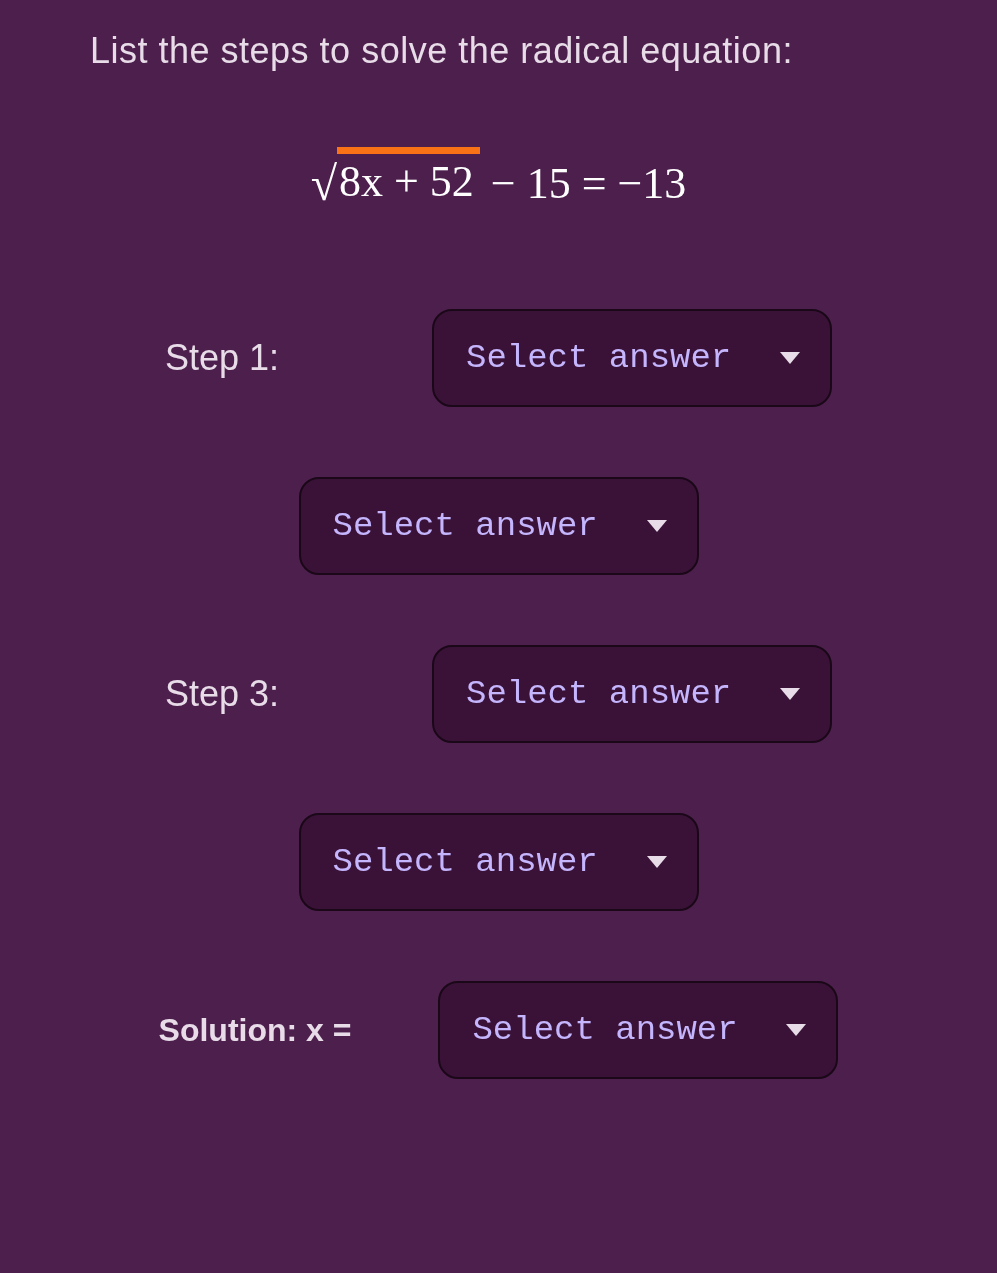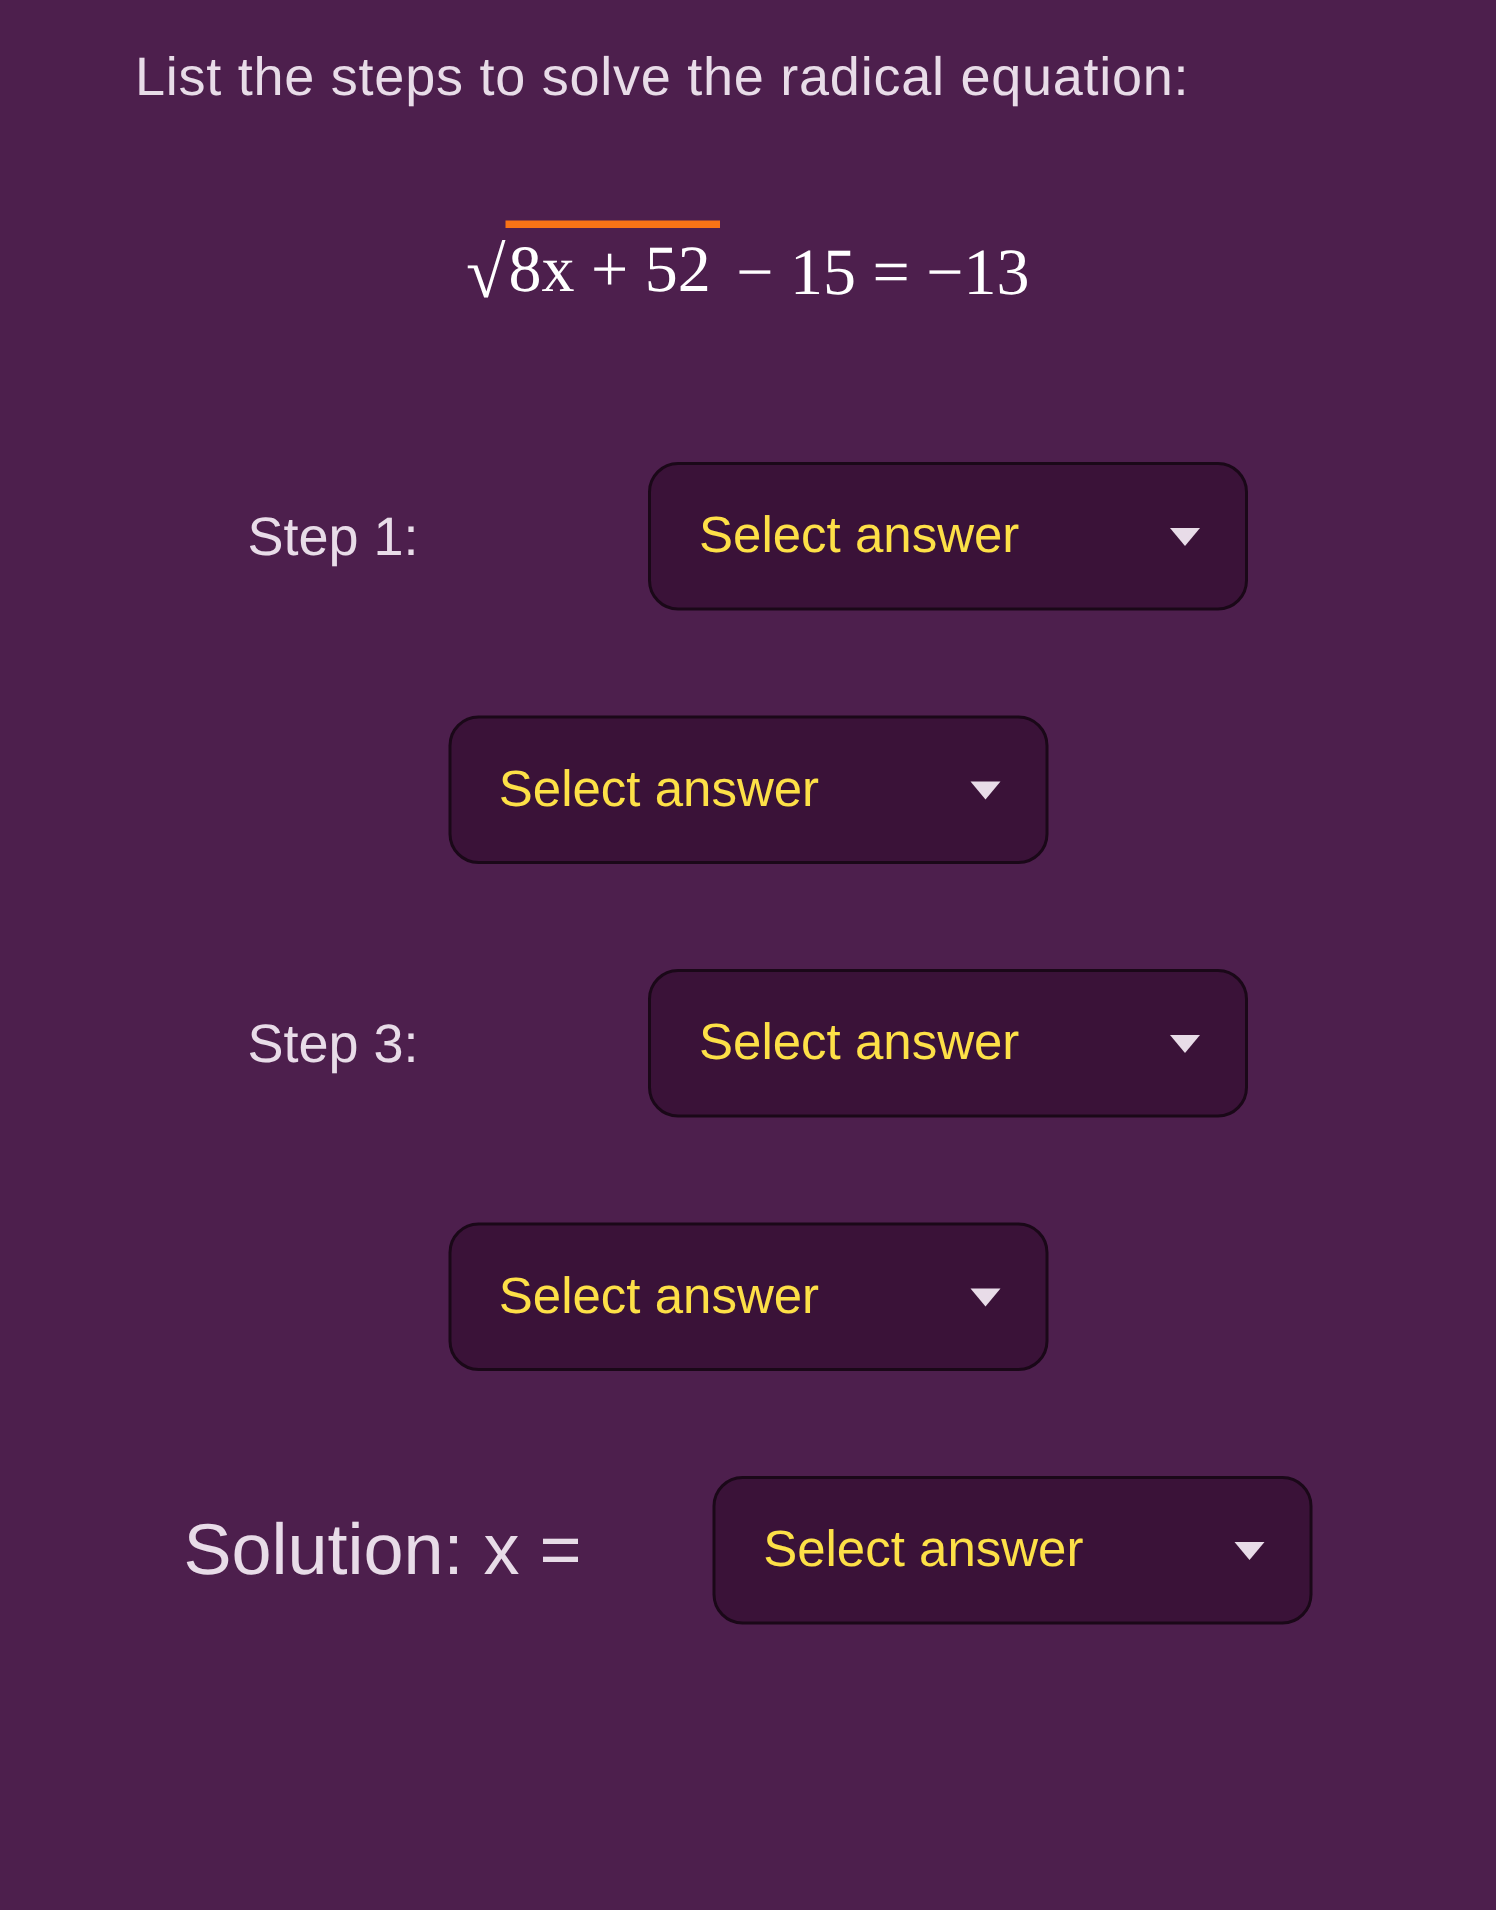--- a/index.html
+++ b/index.html
@@ -35,21 +35,21 @@
     vertical-align: baseline;
   }
   .surd {
     display: inline-block;
     font-size: 48px;
     position: relative;
     top: 2px;
   }
   .vinculum {
     display: inline-block;
-    border-top: 5px solid #f97316;
+    border-top: 7px solid #f97316;
     padding: 2px 6px 0 2px;
     position: relative;
     top: -2px;
   }
   .steps {
     display: flex;
     flex-direction: column;
     gap: 70px;
     align-items: center;
   }
@@ -59,37 +59,38 @@
     justify-content: center;
     gap: 87px;
   }
   .step-label {
     font-size: 36px;
     font-weight: 400;
     min-width: 180px;
     text-align: left;
   }
   .solution-label {
-    font-size: 48px;
-    font-weight: 400;
+    font-size: 32px;
+    font-weight: 700;
     text-align: left;
   }
   .dropdown {
     background: #3a1238;
     border: 2px solid #1a0818;
     border-radius: 20px;
-    color: #fde047;
+    color: #c4b5fd;
     font-size: 34px;
     padding: 28px 70px 28px 32px;
     min-width: 400px;
     position: relative;
     cursor: pointer;
     display: flex;
     align-items: center;
     justify-content: space-between;
+    font-family: Liberation Mono, monospace;
   }
   .dropdown-text {
     flex: 1;
   }
   .caret {
     position: absolute;
     right: 30px;
     top: 50%;
     transform: translateY(-50%);
     width: 0;

